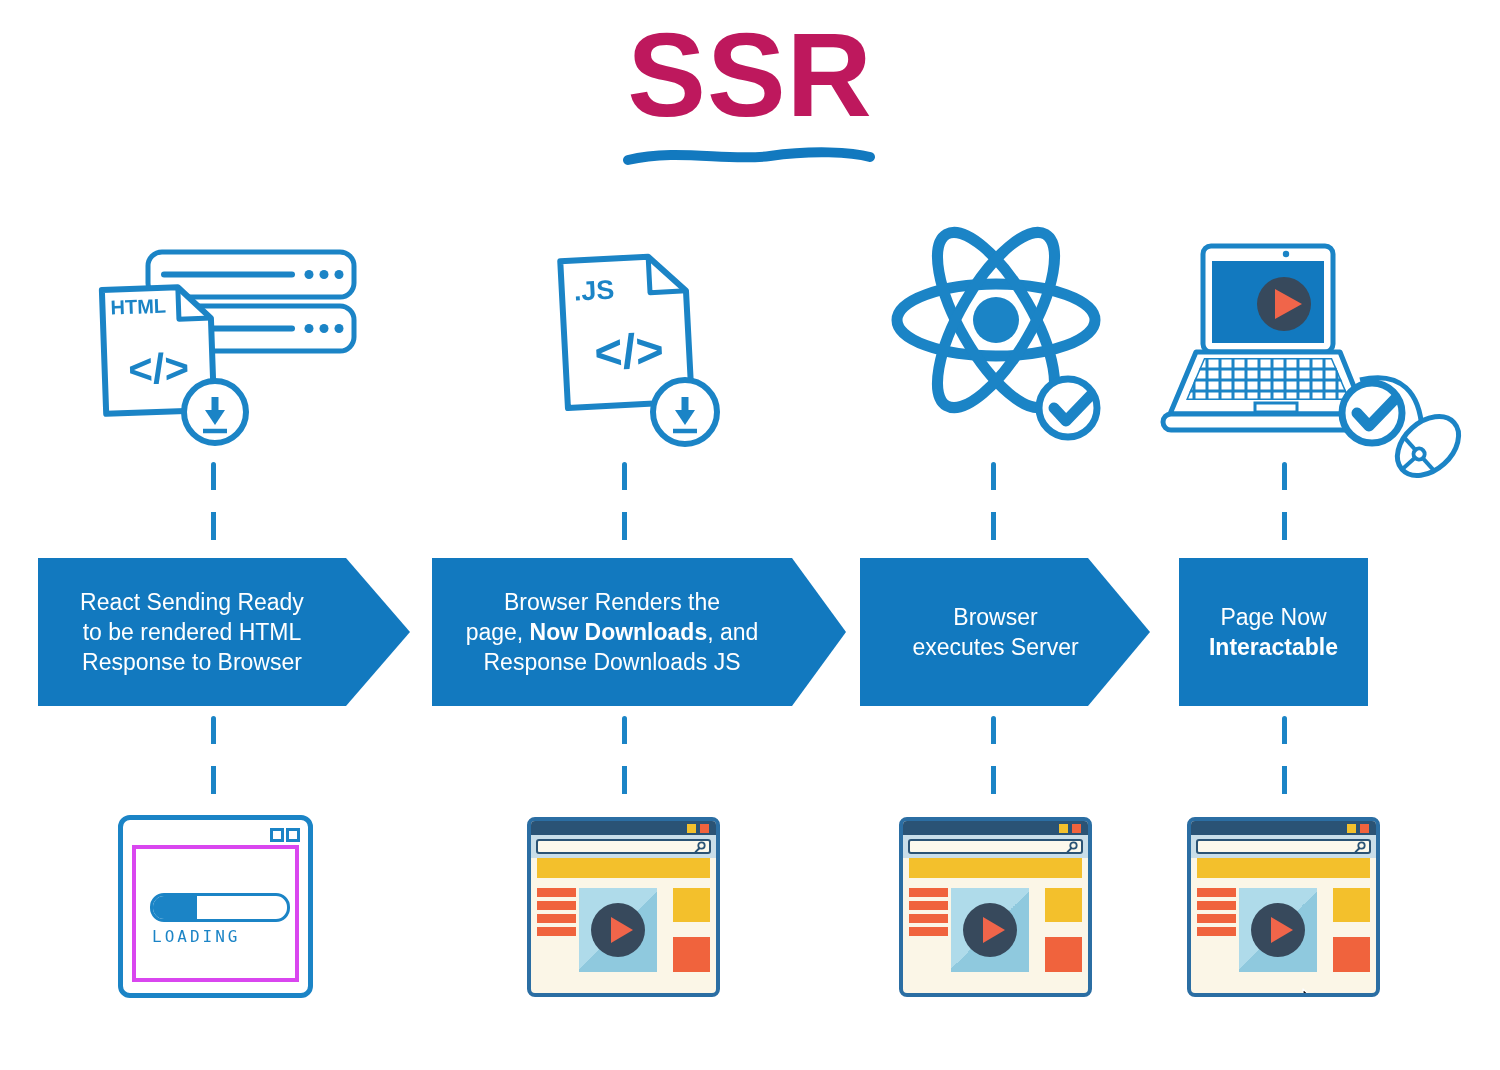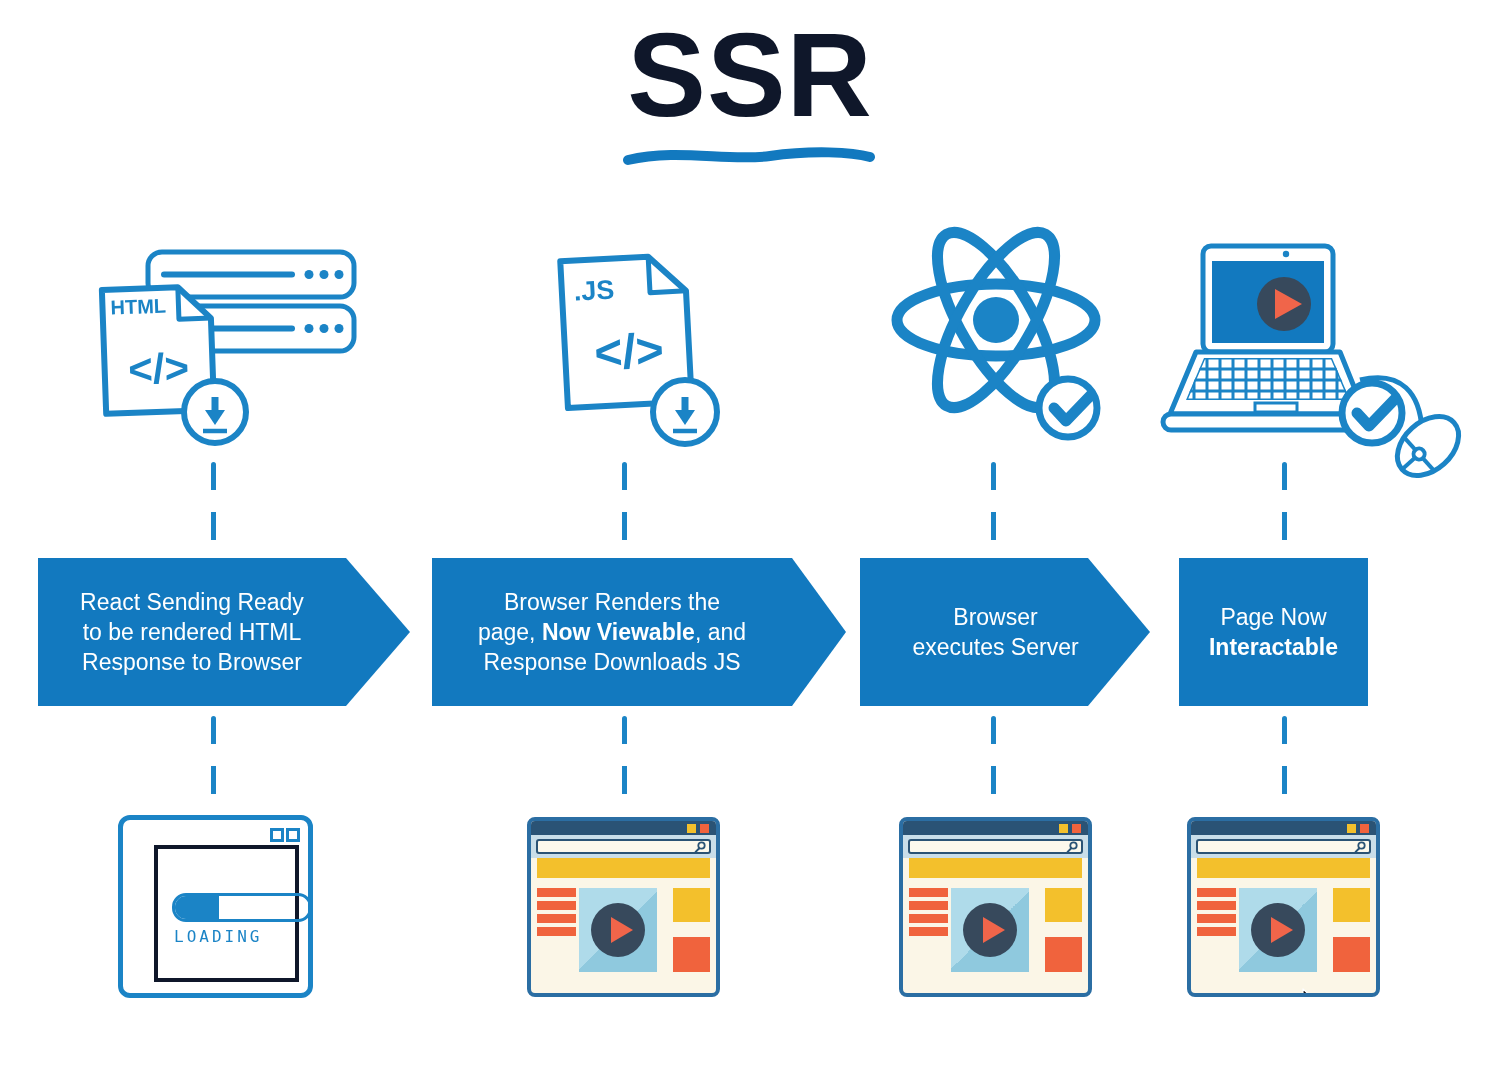--- a/index.html
+++ b/index.html
@@ -3,21 +3,21 @@
 <meta charset="utf-8">
 <style>
   html,body{margin:0;padding:0;background:#fff;}
   .stage{
     position:relative;width:1500px;height:1070px;background:#fff;overflow:hidden;
     font-family:"Liberation Sans",sans-serif;
   }
   
   .title{
     position:absolute;left:0;top:10px;width:100%;text-align:center;
-    font-size:118px;line-height:130px;font-weight:700;letter-spacing:1px;color:#0f172a;
+    font-size:118px;line-height:130px;font-weight:700;letter-spacing:1px;color:#be185d;
   }
   .title-underline{position:absolute;left:620px;top:144px;width:258px;height:28px;}
   
   .icn{position:absolute;}
   .icn-label{font-family:"Liberation Sans",sans-serif;font-weight:700;fill:#1B84C6;}
   
   .vdash{
     position:absolute;width:5px;border-radius:3px;
     background:repeating-linear-gradient(to bottom,#1B84C6 0 28px,transparent 28px 50px);
   }
@@ -37,21 +37,21 @@
   .box3{left:860px;width:290px;padding-left:43px;--tip:62px;}
   .box4{left:1179px;width:189px;}
   
   .skwindow{
     position:absolute;left:118px;top:815px;width:195px;height:183px;
     border:5px solid #1B84C6;border-radius:12px;background:#fff;box-sizing:border-box;
   }
   .sk-dot{position:absolute;width:8px;height:8px;border:3px solid #1B84C6;top:8px;}
   .sk-dot.d1{right:24px;}
   .sk-dot.d2{right:8px;}
-  .sk-inner{position:absolute;left:9px;right:9px;top:25px;bottom:11px;border:4px solid #0f172a;margin-left:22px;}
+  .sk-inner{position:absolute;left:9px;right:9px;top:25px;bottom:11px;border:4px solid #d946ef;}
   .sk-progress{position:absolute;left:14px;top:44px;width:134px;height:23px;
     border:3px solid #1B84C6;border-radius:14px;overflow:hidden;}
   .sk-progress-fill{position:absolute;left:0;top:0;bottom:0;width:44px;background:#1B84C6;}
   .sk-loading{position:absolute;left:16px;top:78px;
     font-family:"DejaVu Sans Mono",monospace;font-size:16px;letter-spacing:3px;color:#1B84C6;}
   
   .browser{
     position:absolute;top:817px;width:193px;height:180px;box-sizing:border-box;
     border:4px solid #2B6EA3;border-radius:8px;background:#FBF6E7;overflow:hidden;
   }
@@ -161,21 +161,21 @@
           <line x1="-12" y1="19" x2="12" y2="19" stroke-width="4.5"></line>
         </g>
       </g>
     </svg>
 
     <div class="vdash top" style="left:622px"></div>
 
     <div class="box arrow box2">
       <div>
         <span>Browser Renders the</span><br>
-        <span>page, </span><b>Now Viewable</b><span>, and</span><br>
+        <span>page, </span><b>Now Downloads</b><span>, and</span><br>
         <span>Response Downloads JS</span>
       </div>
     </div>
 
     <div class="vdash bot" style="left:622px"></div>
 
     <div class="browser w2">
       <div class="b-titlebar">
         <span class="b-dot yellow"></span>
         <span class="b-dot orange"></span>

